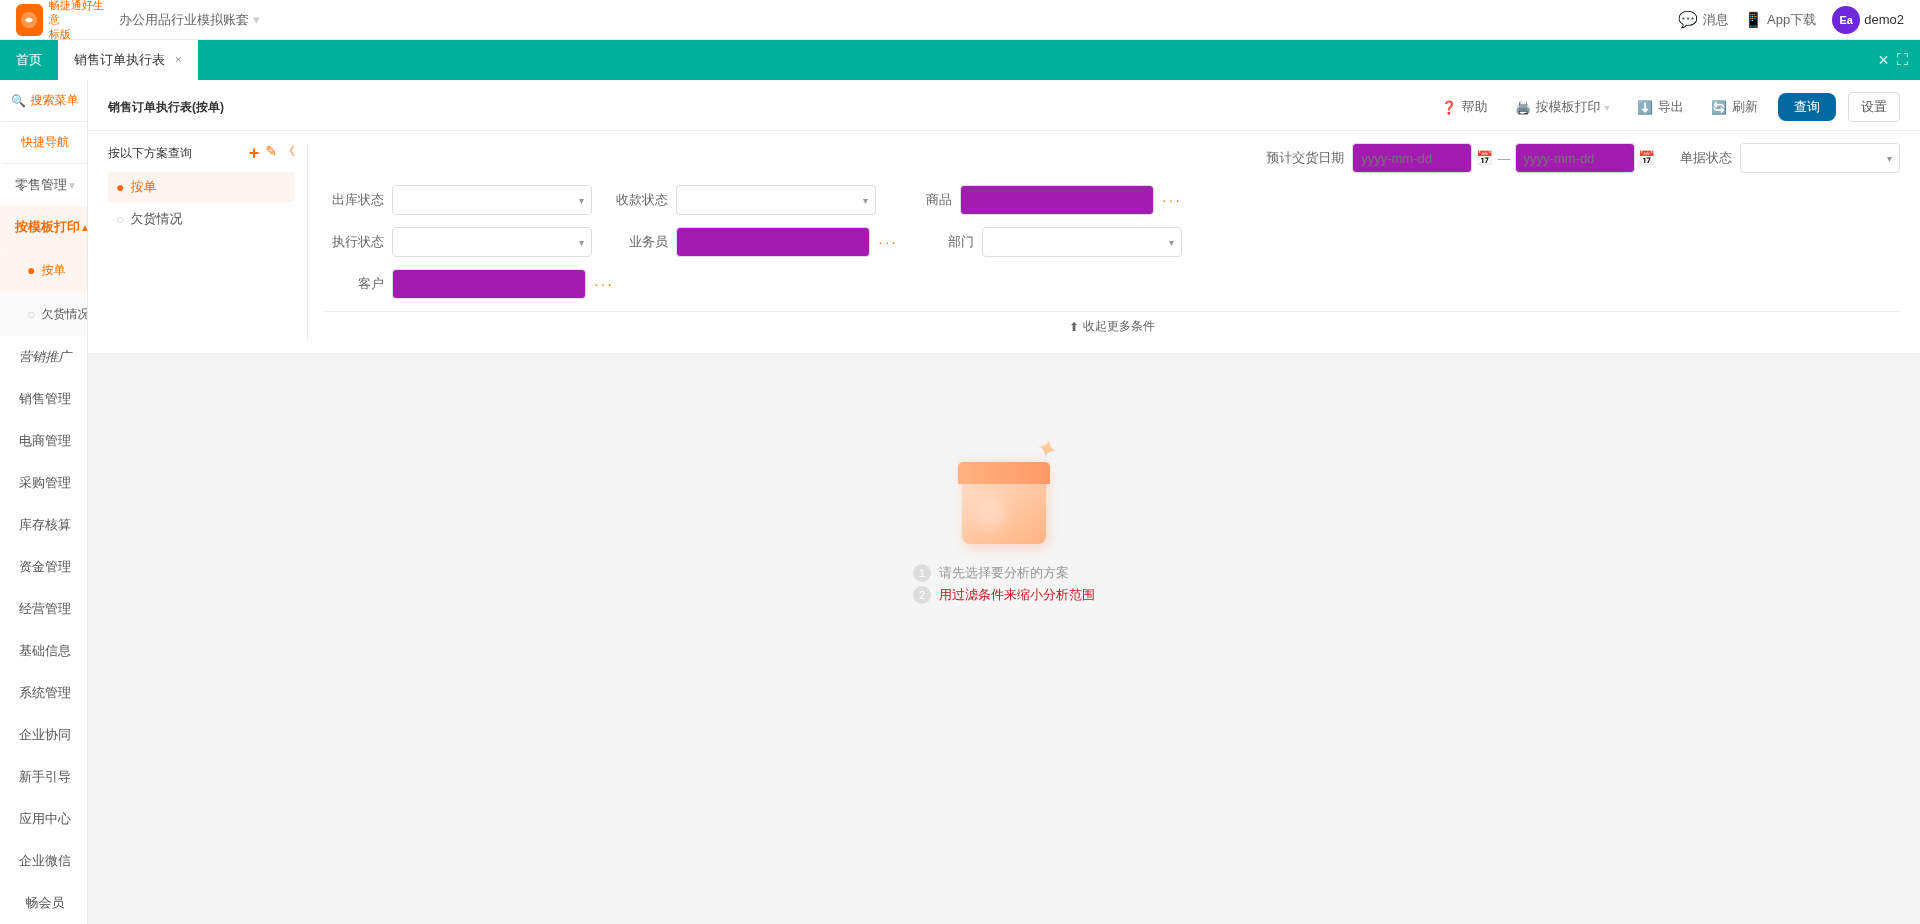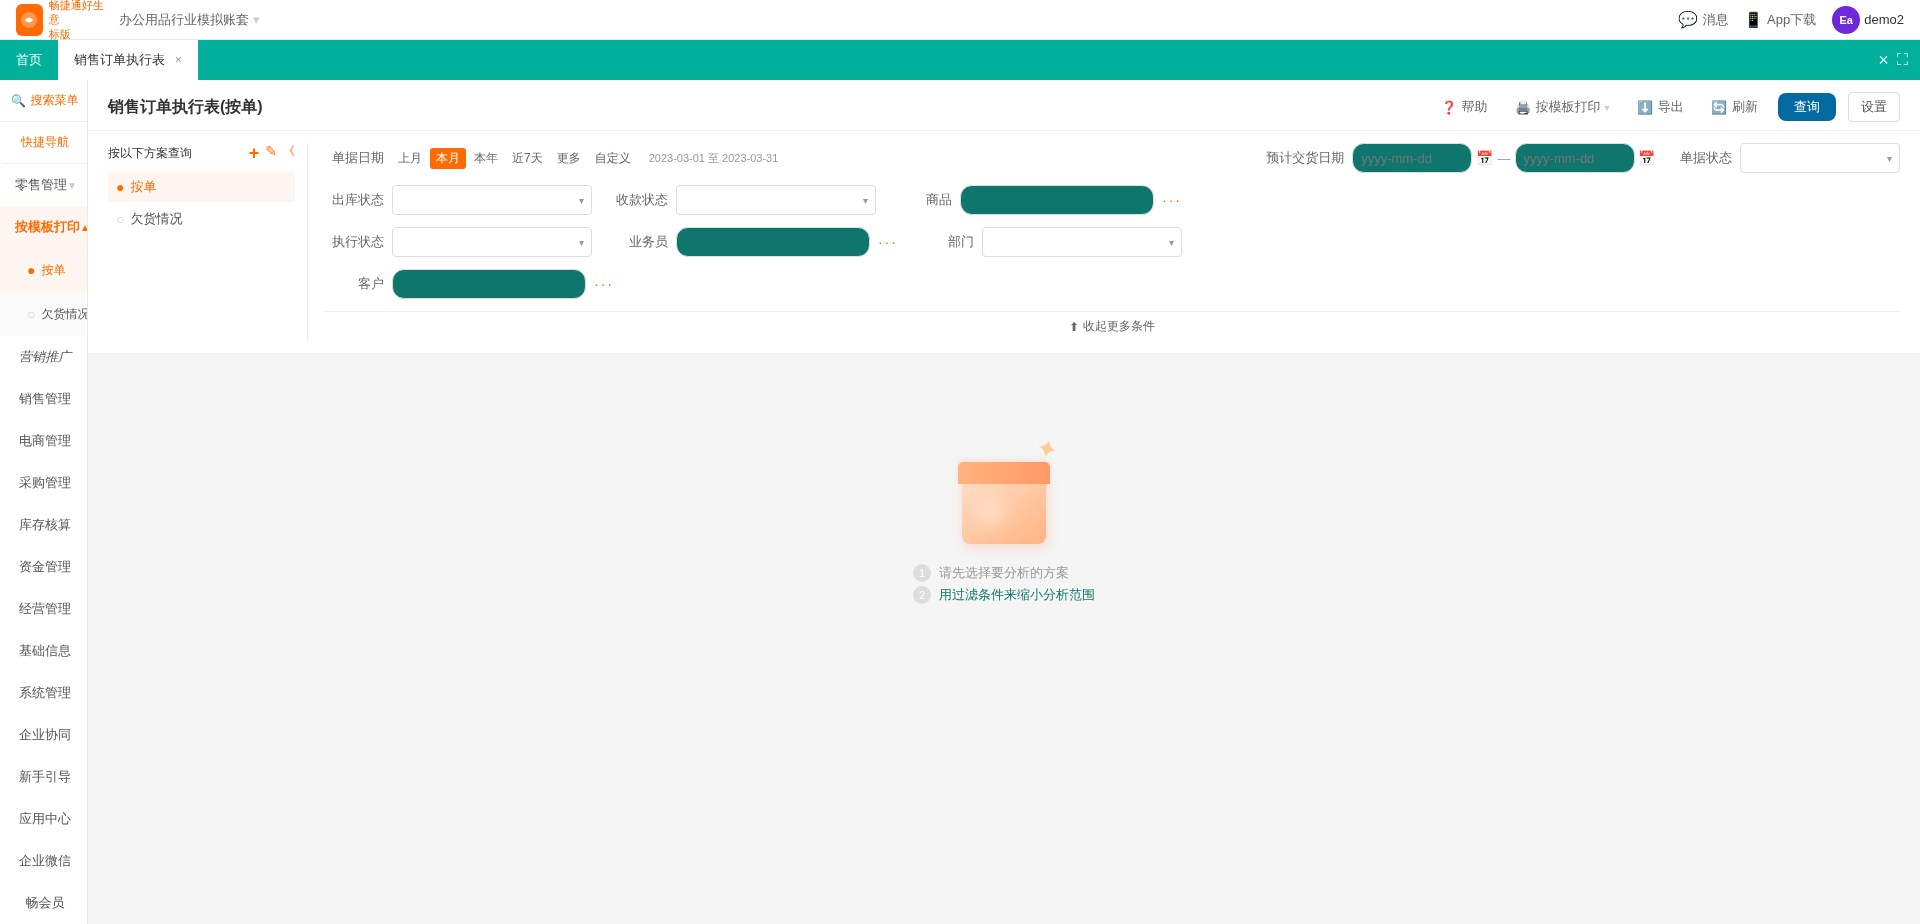--- a/index.html
+++ b/index.html
@@ -61,21 +61,21 @@
     .sidebar-sub .sidebar-item { padding-left: 20px; justify-content: flex-start; font-size: 12px; color: #555; }
 
     
     .content-area { flex: 1; overflow-y: auto; background: #f5f5f5; }
 
     
     .page-header {
       display: flex; align-items: center; justify-content: space-between;
       padding: 12px 20px 8px; background: #fff; border-bottom: 1px solid #eee;
     }
-    .page-title { font-size: 16px; font-weight: bold; color: #333; }
+    .page-title { font-size: 12px; font-weight: bold; color: #333; }
     .page-actions { display: flex; align-items: center; gap: 12px; }
     .page-action-btn {
       display: flex; align-items: center; gap: 4px;
       color: #666; font-size: 13px; cursor: pointer; padding: 4px 8px;
       border: none; background: none;
     }
     .page-action-btn.primary {
       background: #0369a1; color: #fff; border-radius: 8px; padding: 5px 16px; text-align: center;
     }
     .page-action-btn.secondary {
@@ -100,22 +100,22 @@
       display: flex; align-items: center; gap: 6px; padding: 6px 8px;
       cursor: pointer; border-radius: 4px; color: #555; font-size: 13px;
     }
     .filter-left-item.active { color: #ff6b00; background: #fff5f0; }
 
     .filter-right { flex: 1; padding-left: 16px; }
     .filter-row { display: flex; align-items: center; gap: 16px; margin-bottom: 12px; flex-wrap: nowrap; }
     .filter-field { display: flex; align-items: center; gap: 8px; }
     .filter-label { color: #666; font-size: 13px; white-space: nowrap; min-width: 60px; text-align: right; }
     .filter-input {
-      border: 1px solid #ddd; border-radius: 12px; padding: 4px 8px;
-      font-size: 13px; color: #333; background: #0f766e; outline: none; height: 30px;
+      border: 1px solid #ddd; border-radius: 4px; padding: 4px 8px;
+      font-size: 13px; color: #333; background: #a21caf; outline: none; height: 30px;
     }
     .filter-select {
       border: 1px solid #ddd; border-radius: 4px; padding: 4px 24px 4px 8px;
       font-size: 13px; color: #333; background: #fff; outline: none; height: 30px;
       appearance: none; cursor: pointer; min-width: 180px;
     }
     .select-wrapper { position: relative; display: inline-flex; align-items: center; }
     .select-arrow { position: absolute; right: 8px; color: #999; font-size: 10px; pointer-events: none; }
     .date-range { display: flex; align-items: center; gap: 4px; }
     .date-input { width: 120px; }
@@ -341,32 +341,20 @@
         <div class="filter-left-item" style="display:flex;align-items:center;gap:6px;padding:6px 8px;border-radius:4px;margin-top:2px;">
           <span style="color:#ccc;font-size:14px;">○</span>
           <span style="color:#555;font-size:13px;">欠货情况</span>
         </div>
       </div>
 
       <div class="filter-right">
 
         <div class="filter-row">
 
-          <div class="filter-field">
-            <span class="filter-label">单据日期</span>
-            <div style="display:flex;gap:2px;align-items:center;">
-              <span class="date-tab">上月</span>
-              <span class="date-tab active" style="background:#ff6b00;color:#fff;border-radius:3px;padding:2px 6px;font-size:12px;">本月</span>
-              <span class="date-tab">本年</span>
-              <span class="date-tab">近7天</span>
-              <span class="date-tab">更多</span>
-              <span class="date-tab">自定义</span>
-            </div>
-            <span class="date-range-text">2023-03-01 至 2023-03-31</span>
-          </div>
 
           <div class="filter-field" style="margin-left:auto;">
             <span class="filter-label">预计交货日期</span>
             <div class="date-range">
               <input class="filter-input date-input" style="color: rgb(204, 204, 204);" placeholder="yyyy-mm-dd">
               <span class="date-icon">📅</span>
               <span class="date-sep">—</span>
               <input class="filter-input date-input" style="color: rgb(204, 204, 204);" placeholder="yyyy-mm-dd">
               <span class="date-icon">📅</span>
             </div>
@@ -492,19 +480,19 @@
         "></div>
       </div>
 
       <div>
         <div class="empty-step">
           <div class="step-num">1</div>
           <span style="font-size:13px;color:#999;">请先选择要分析的方案</span>
         </div>
         <div class="empty-step">
           <div class="step-num">2</div>
-          <span style="font-size:13px;color:#0f766e;">用过滤条件来缩小分析范围</span>
+          <span style="font-size:13px;color:#b91c1c;">用过滤条件来缩小分析范围</span>
         </div>
       </div>
     </div>
 
   </div>
 </div>
 
 </body></html>

